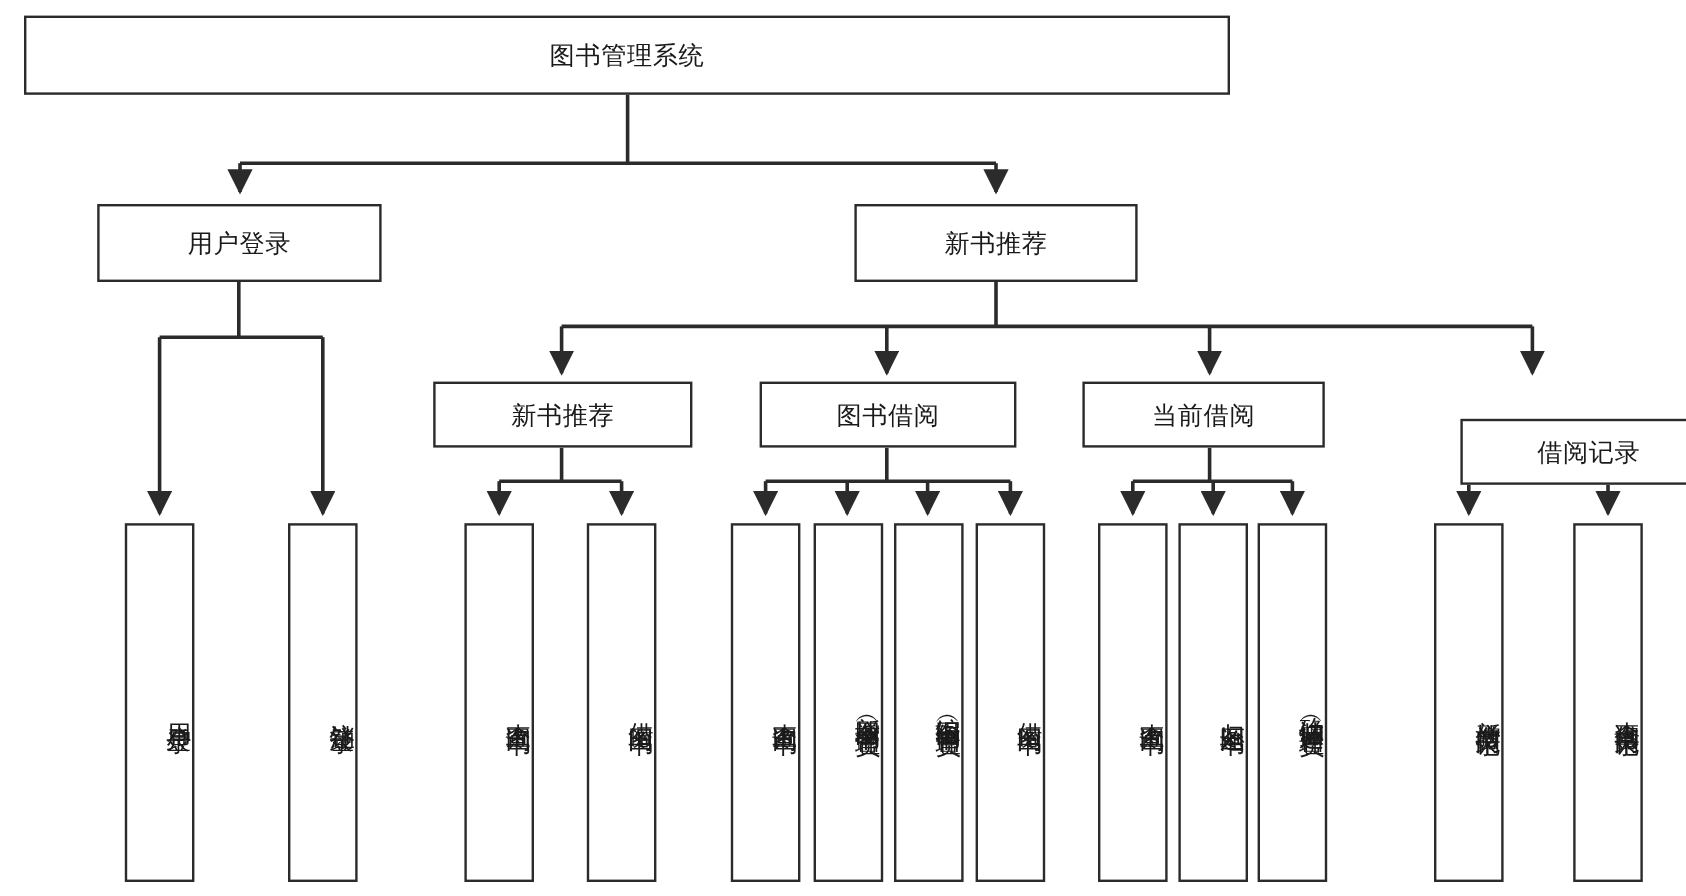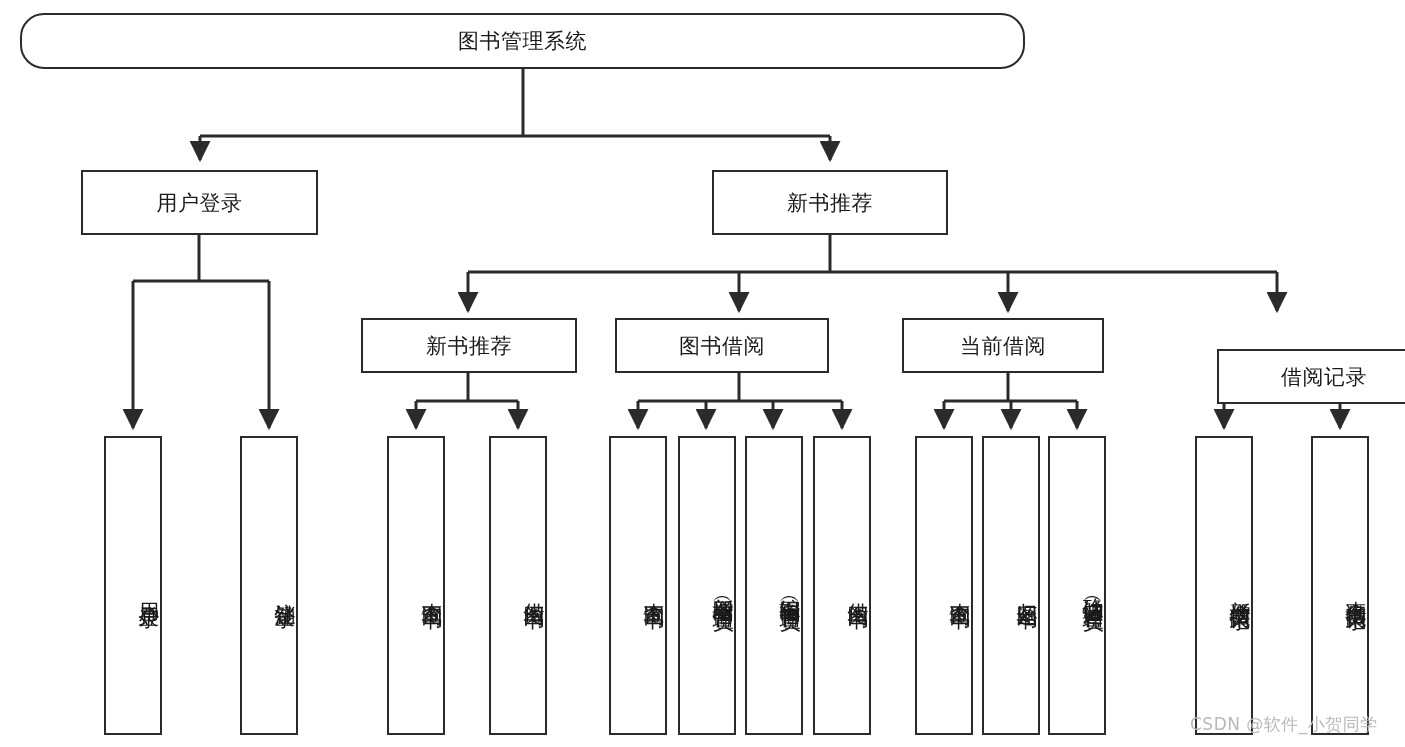--- a/index.html
+++ b/index.html
@@ -108,35 +108,35 @@
       <path d="M 1011 401 L 1011 428" marker-end="url(#arrow)"></path>
       <path d="M 1077 401 L 1077 428" marker-end="url(#arrow)"></path>
 
       <path d="M 1277 373 L 1277 401"></path>
       <path d="M 1224 401 L 1340 401"></path>
       <path d="M 1224 401 L 1224 428" marker-end="url(#arrow)"></path>
       <path d="M 1340 401 L 1340 428" marker-end="url(#arrow)"></path>
     </g>
   </svg>
 
-  <div class="node h" style="left:20px; top:13px; width:1005px; height:56px;border-radius:24px;">
+  <div class="node h" style="left:20px; top:13px; width:1005px; height:66px;">
     <span>图书管理系统</span>
   </div>
 
   <div class="node h" style="left:81px; top:170px; width:237px; height:65px;">
     <span>用户登录</span>
   </div>
   <div class="node h" style="left:712px; top:170px; width:236px; height:65px;">
     <span>新书推荐</span>
   </div>
 
   <div class="node h" style="left:361px; top:318px; width:216px; height:55px;justify-content:center;">
     <span>新书推荐</span>
   </div>
-  <div class="node h" style="left:615px; top:318px; width:214px; height:55px;">
+  <div class="node h" style="left:633px; top:318px; width:214px; height:55px;">
     <span>图书借阅</span>
   </div>
   <div class="node h" style="left:902px; top:318px; width:202px; height:55px;">
     <span>当前借阅</span>
   </div>
   <div class="node h" style="left:1217px; top:318px; width:214px; height:55px;margin-top:31px;">
     <span>借阅记录</span>
   </div>
 
   <div class="node v" style="left:104px; top:436px; width:58px; height:299px;">
@@ -176,15 +176,14 @@
     <span class="vtext">确认归还（管理员）</span>
   </div>
 
   <div class="node v" style="left:1195px; top:436px; width:58px; height:299px;">
     <span class="vtext">新增借阅记录</span>
   </div>
   <div class="node v" style="left:1311px; top:436px; width:58px; height:299px;">
     <span class="vtext">查询借阅记录</span>
   </div>
 
-  <div class="watermark">CSDN @软件_小贺同学</div>
 
 </div>
 
 </body></html>

